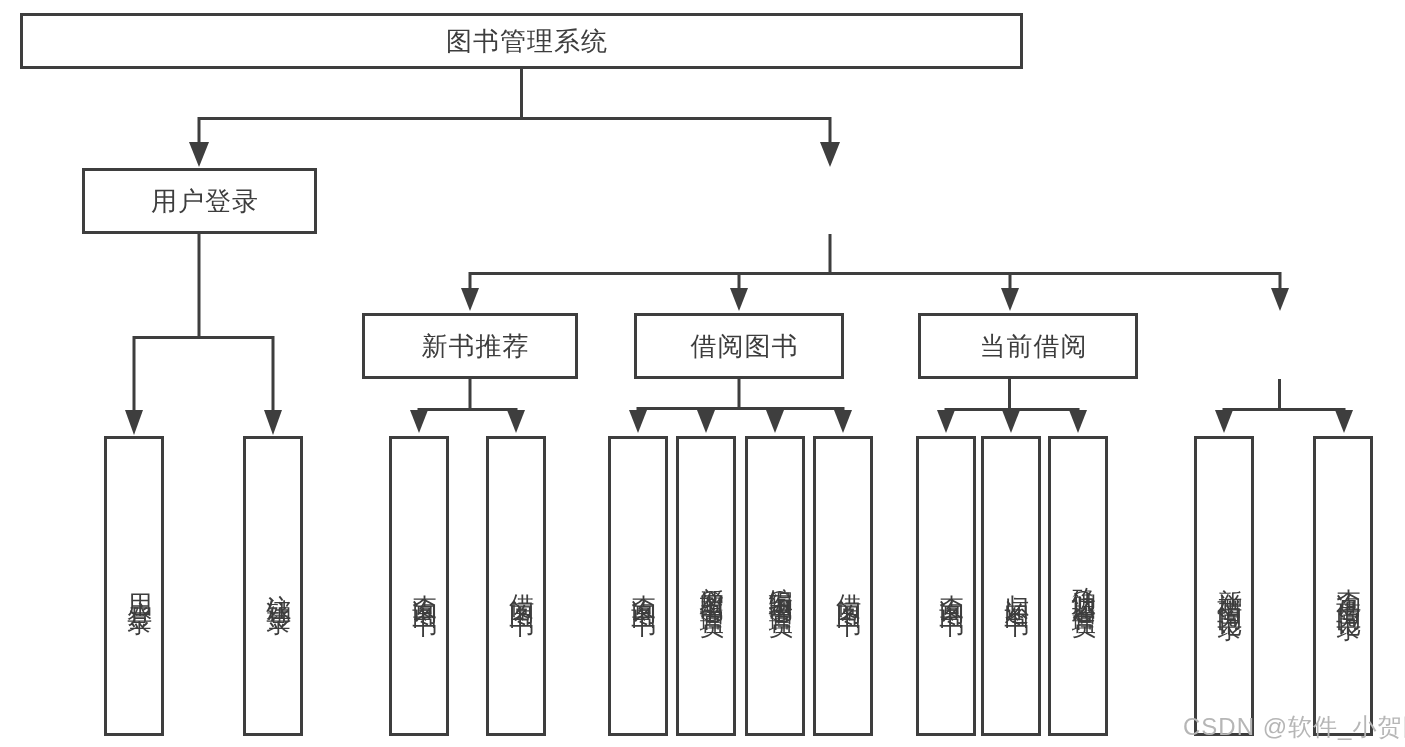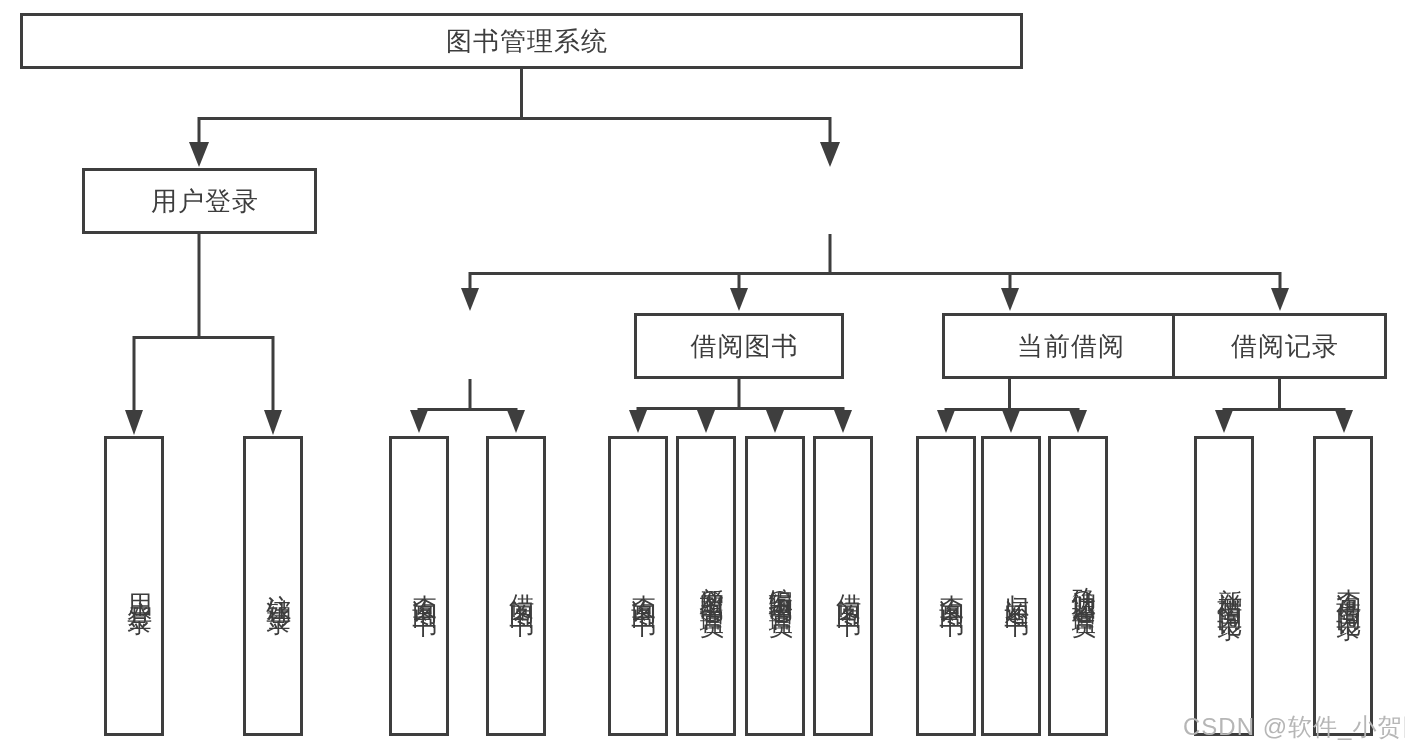--- a/index.html
+++ b/index.html
@@ -116,28 +116,28 @@
   </svg>
 
   <div class="box root-box">
     <span class="h-label">图书管理系统</span>
   </div>
 
   <div class="box l2" style="left:82px">
     <span class="h-label">用户登录</span>
   </div>
 
+  <div class="box l3" style="left:362px;width:216px">
+    <span class="h-label">新书推荐</span>
+  </div>
   <div class="box l3" style="left:634px;width:210px">
     <span class="h-label">借阅图书</span>
   </div>
-  <div class="box l3" style="left:942px;width:247px">
+  <div class="box l3" style="left:918px;width:220px">
     <span class="h-label">当前借阅</span>
-  </div>
-  <div class="box l3" style="left:1172px;width:215px">
-    <span class="h-label">借阅记录</span>
   </div>
 
   <div class="box leaf" style="left:104px">
     <span class="v-text">用户登录</span>
   </div>
   <div class="box leaf" style="left:243px">
     <span class="v-text">注销登录</span>
   </div>
 
   <div class="box leaf" style="left:389px">

